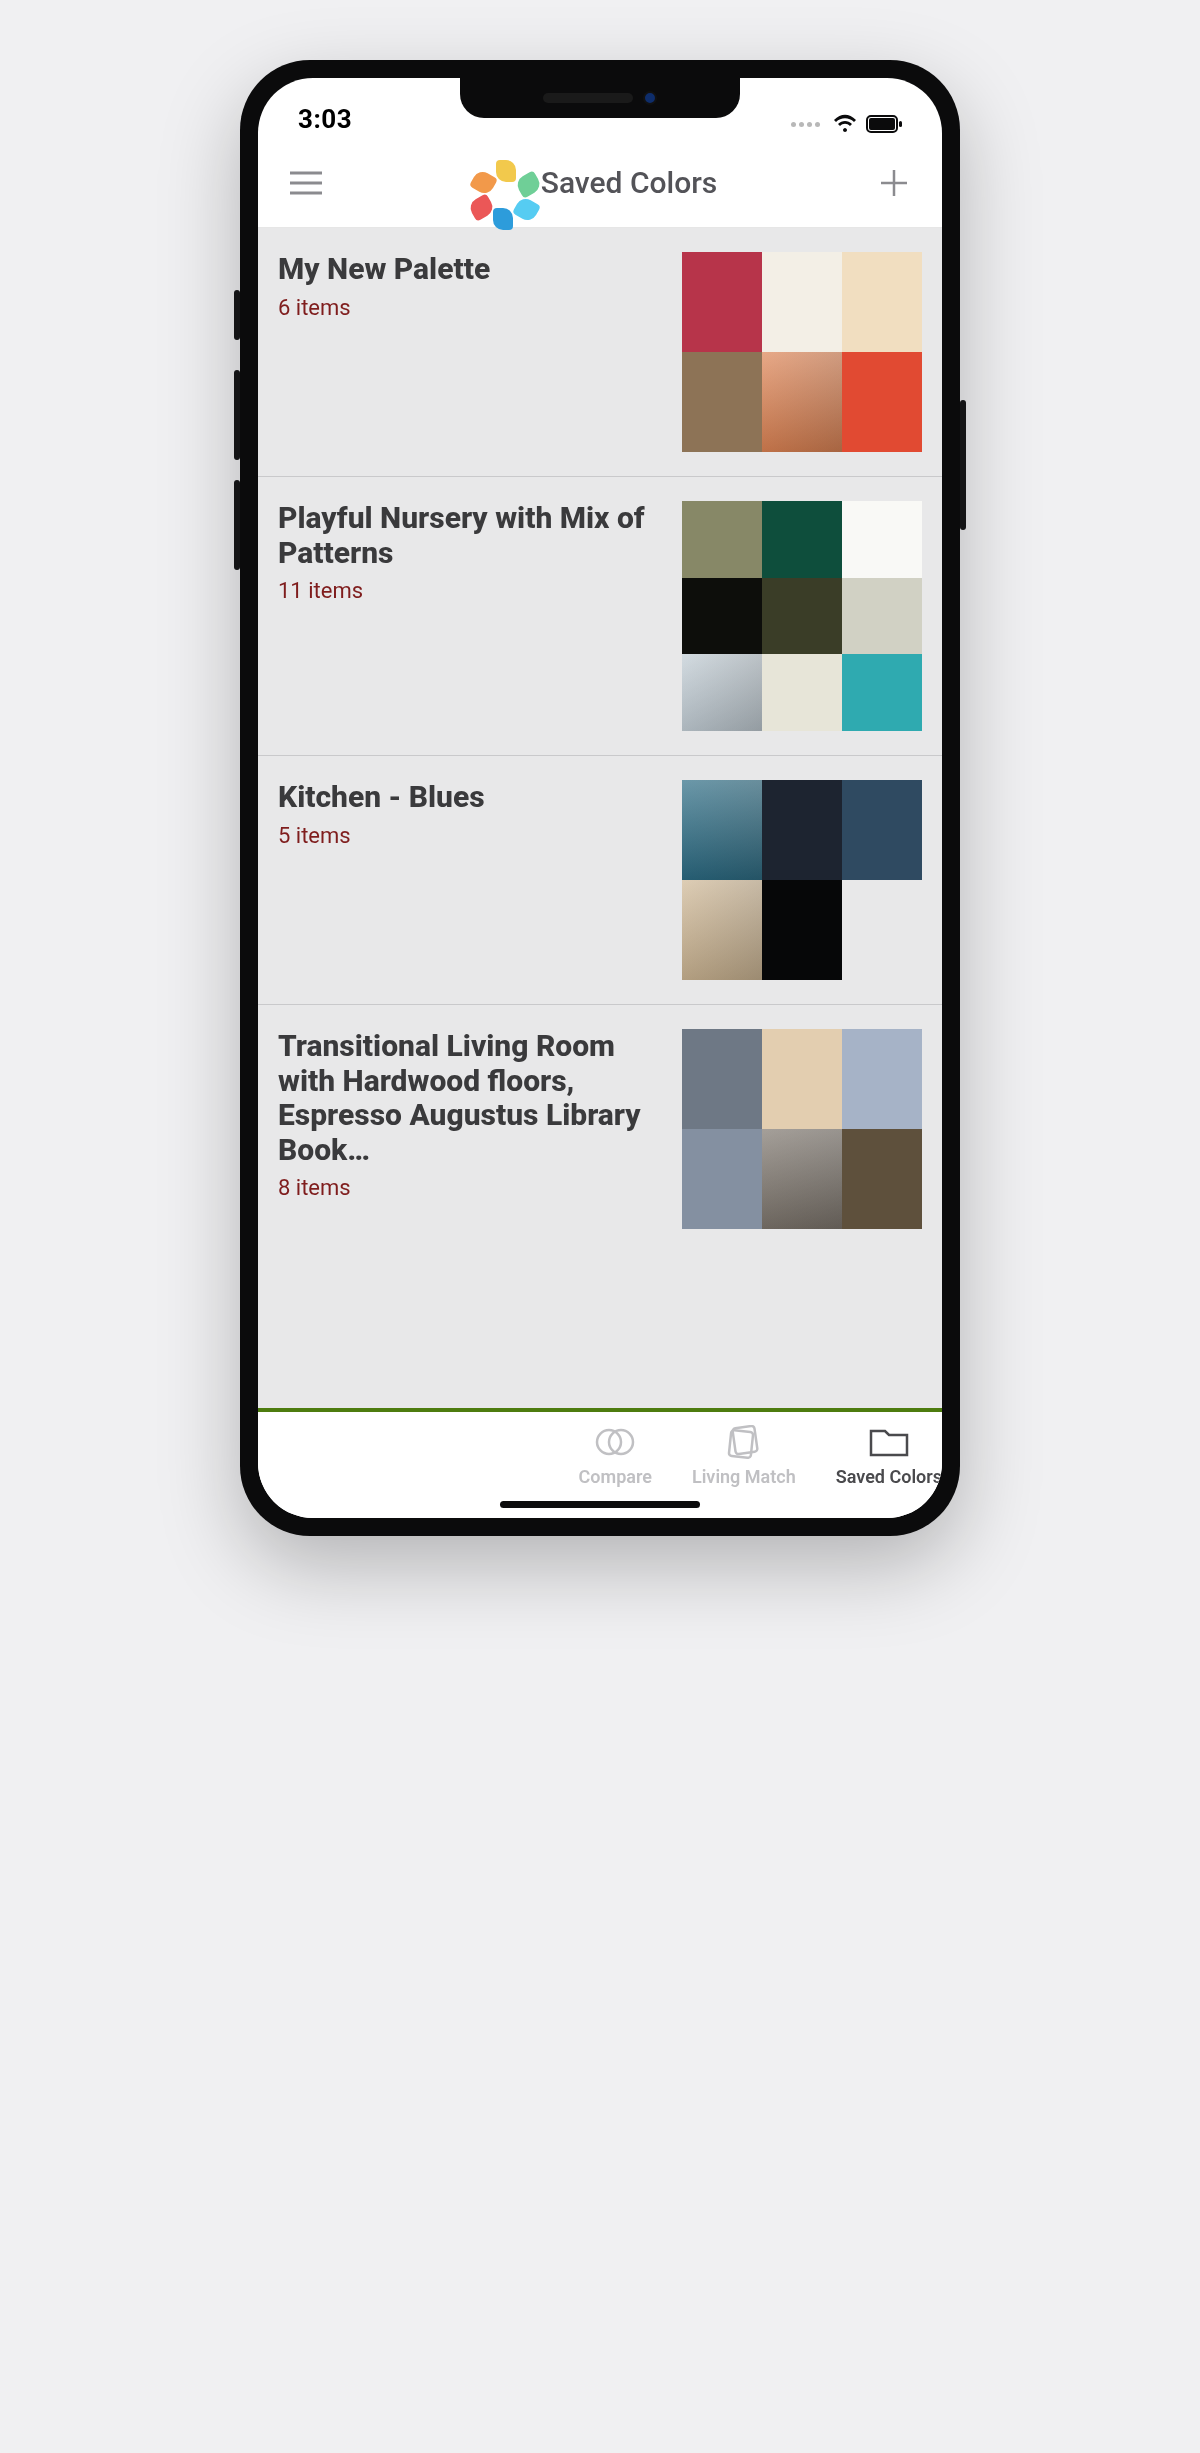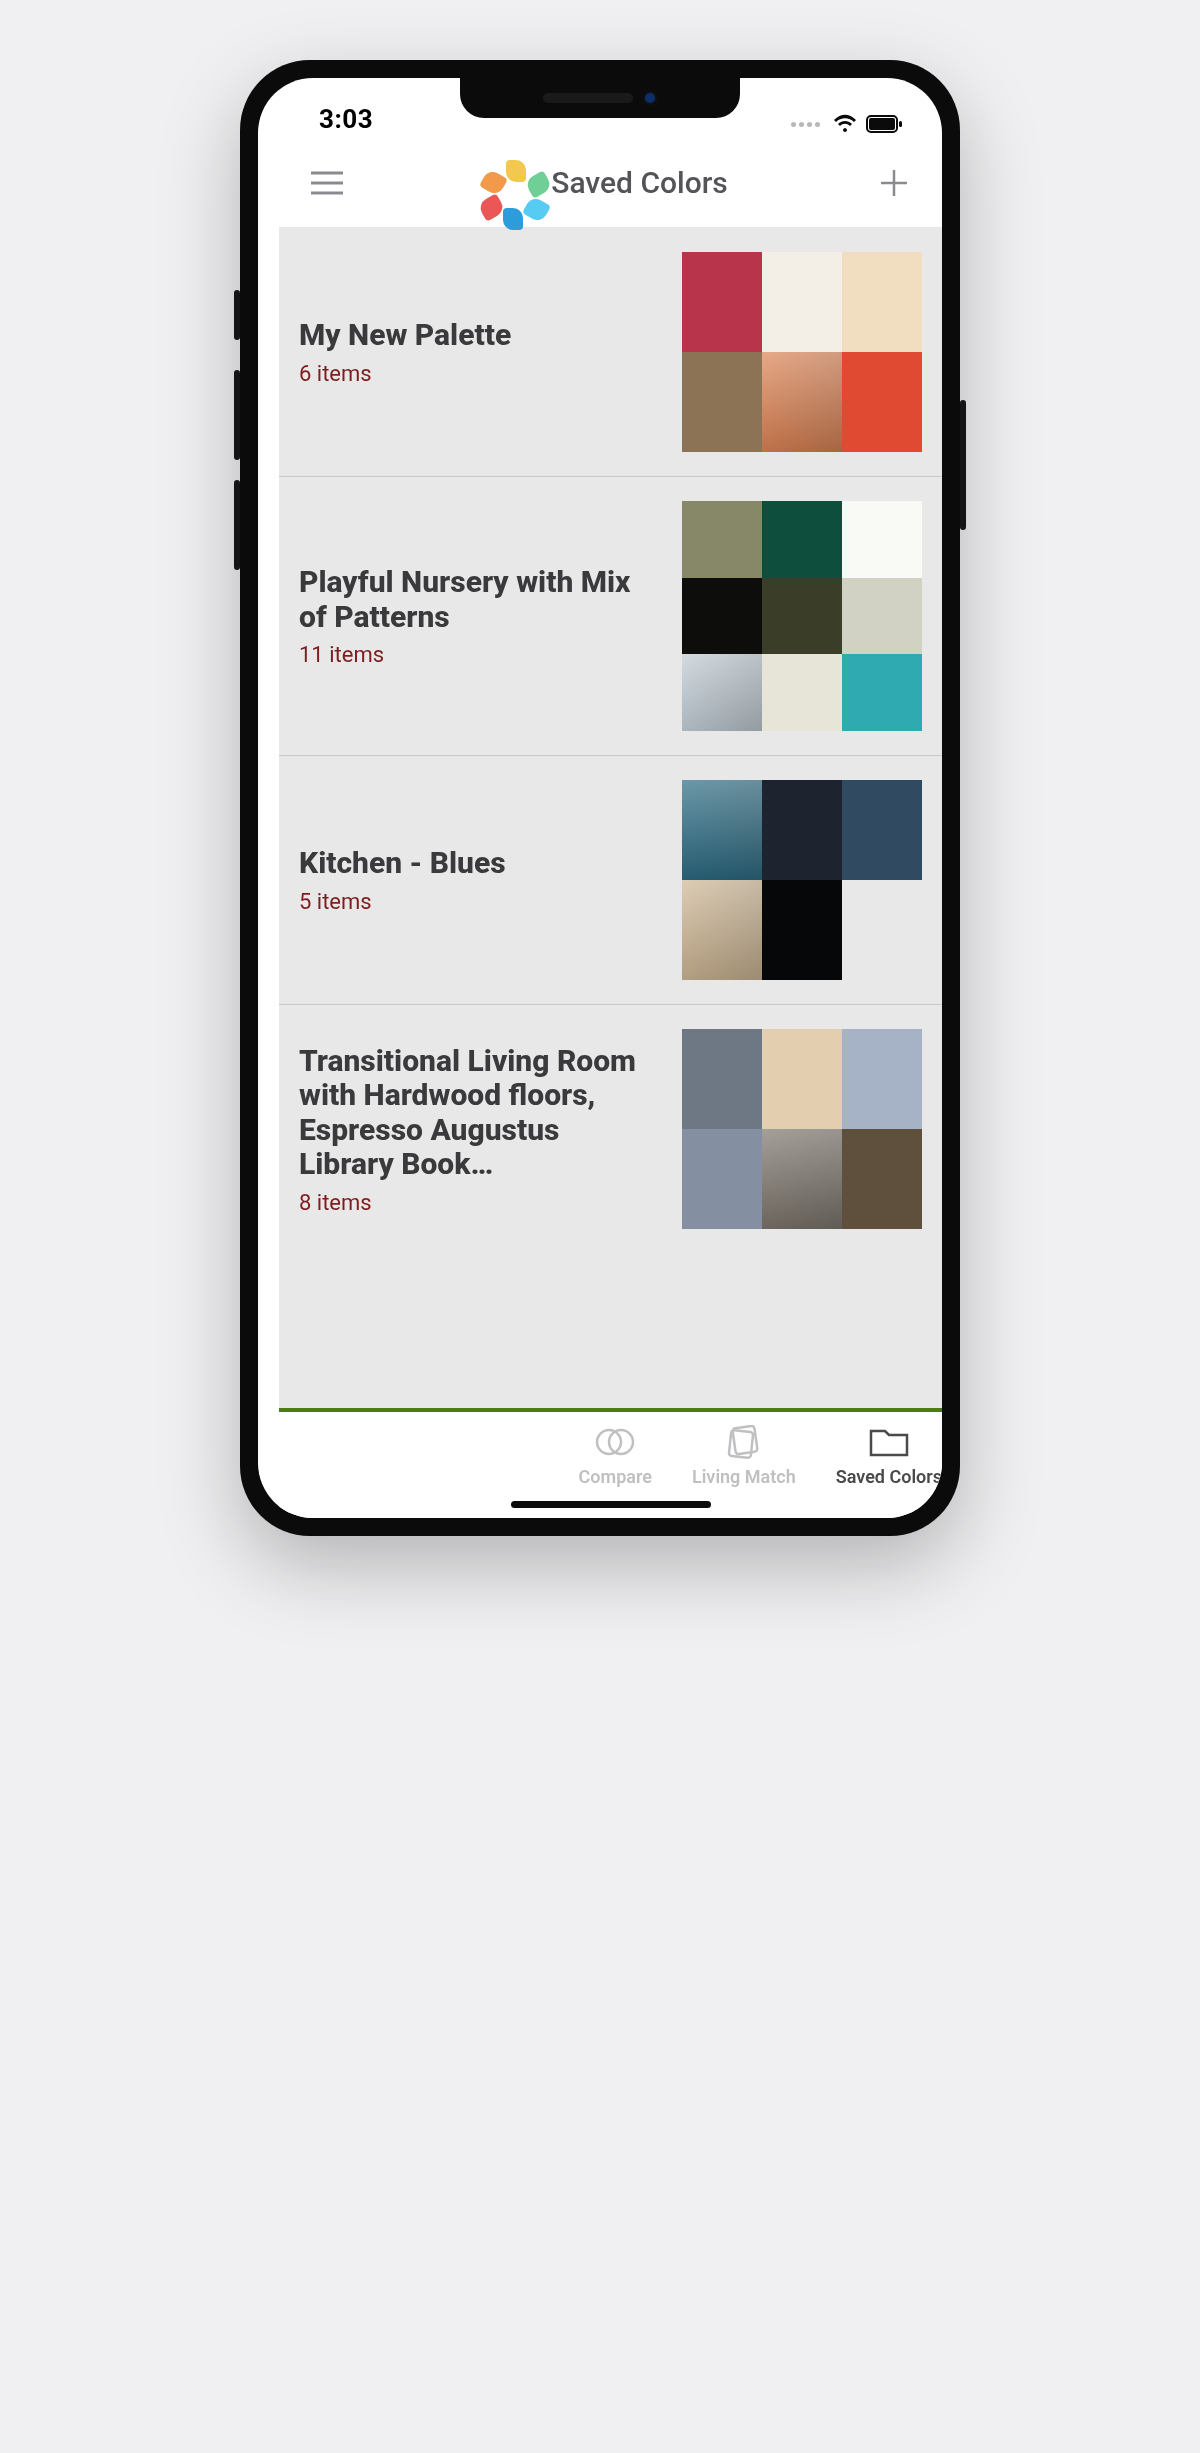--- a/index.html
+++ b/index.html
@@ -21,21 +21,20 @@
       position: relative;
     }
     .screen {
       background: #ffffff;
       border-radius: 55px;
       overflow: hidden;
       position: relative;
       height: 1440px;
       display: flex;
       flex-direction: column;
-      padding-left: 21px;
     }
     .notch {
       position: absolute;
       top: 0;
       left: 50%;
       transform: translateX(-50%);
       width: 280px;
       height: 40px;
       background: #0b0b0c;
       border-bottom-left-radius: 24px;
@@ -79,21 +78,20 @@
     .content {
       flex:1;
       background:#e8e8e9;
       overflow:hidden;
     }
     .row {
       display:flex;
       padding:24px 20px 24px 20px;
       border-bottom:1px solid #c9c9cb;
       gap:32px;
-      align-items:center;
     }
     .row:last-child{border-bottom:none;}
     .row-text{flex:1;min-width:0;}
     .row-title{
       font-size:30px;
       font-weight:800;
       color:#3a3a3c;
       line-height:1.15;
       margin-bottom:8px;
       word-wrap:break-word;

